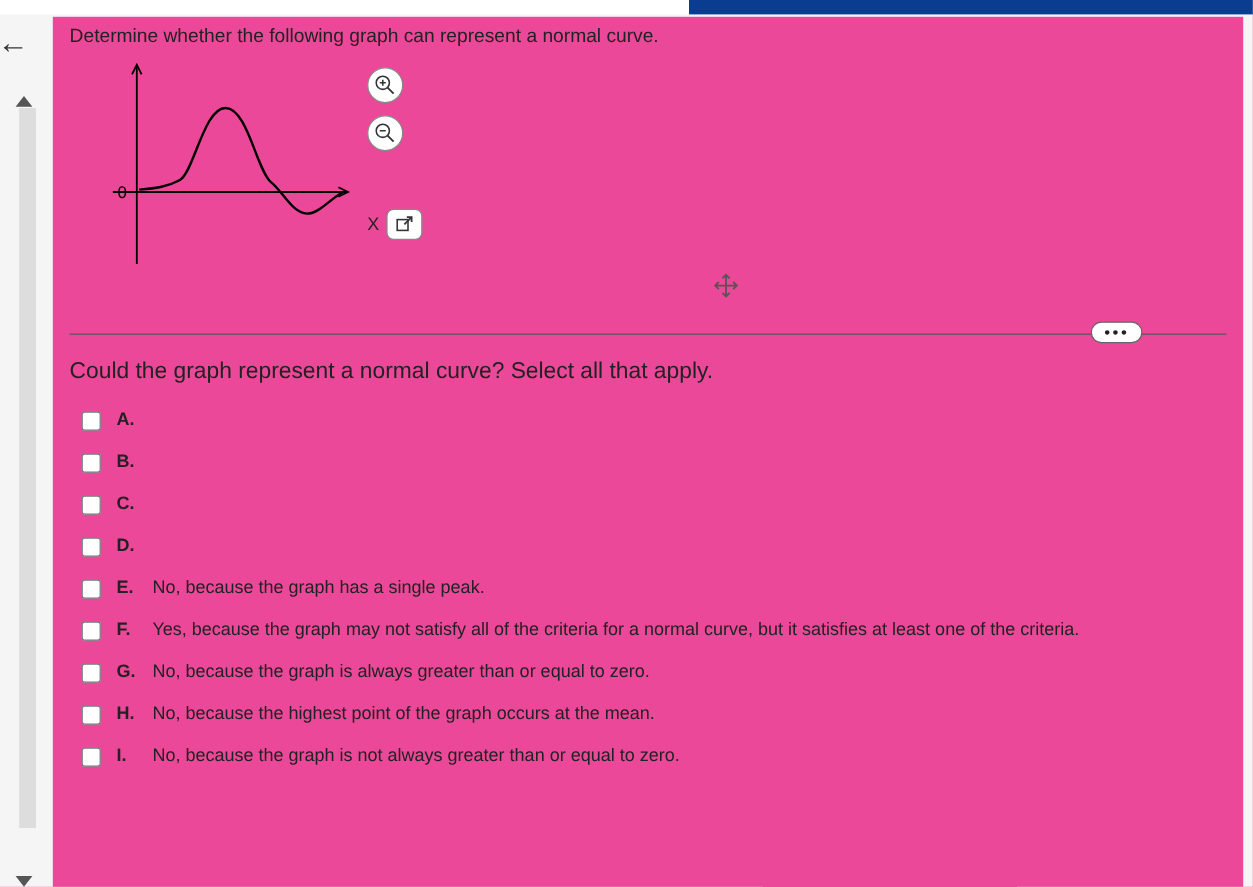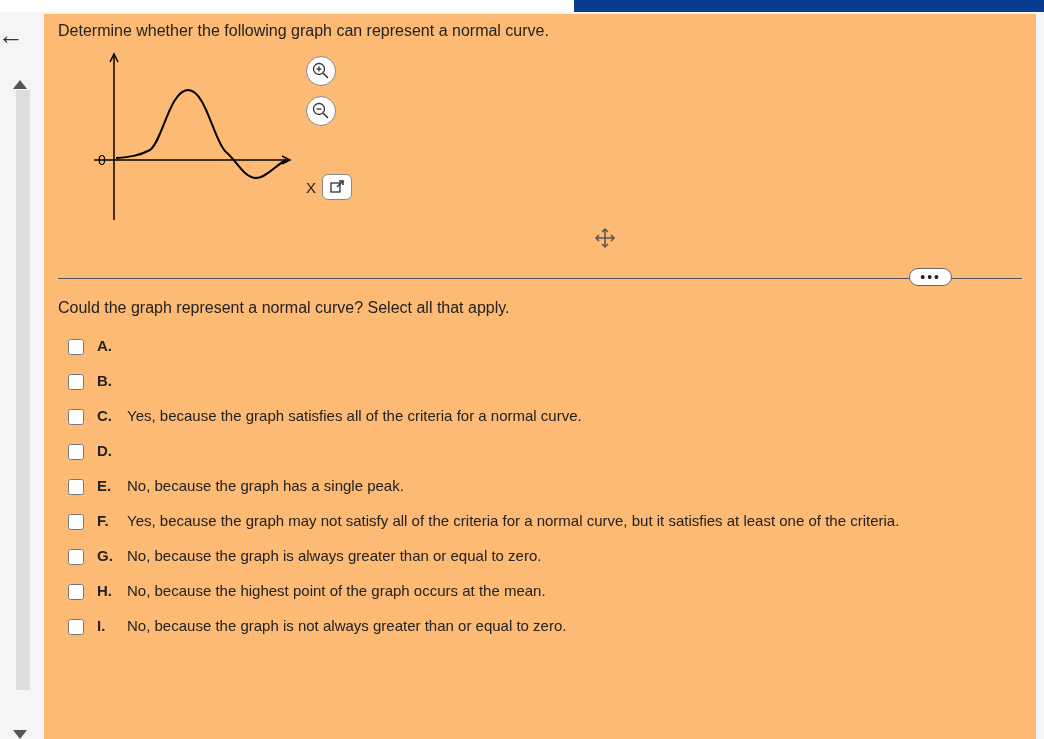--- a/index.html
+++ b/index.html
@@ -53,21 +53,21 @@
     border-left: 7px solid transparent;
     border-right: 7px solid transparent;
     border-top: 9px solid #555;
   }
   .content {
     position: absolute;
     left: 44px;
     top: 14px;
     right: 8px;
     bottom: 0;
-    background: #fdba74;
+    background: #ec4899;
     padding: 8px 14px 0 14px;
   }
   .question-text {
     font-size: 16px;
     color: #222;
     margin: 0 0 8px 0;
   }
   .graph-row {
     display: flex;
     align-items: flex-start;
@@ -133,21 +133,21 @@
     top: -10px;
     background: #fff;
     border: 1px solid #666;
     border-radius: 12px;
     padding: 0 10px;
     font-size: 14px;
     letter-spacing: 2px;
     cursor: pointer;
   }
   .sub-question {
-    font-size: 16px;
+    font-size: 19px;
     margin: 0 0 20px 0;
   }
   .options {
     display: flex;
     flex-direction: column;
     gap: 14px;
     margin-left: 6px;
   }
   .option {
     display: flex;
@@ -249,21 +249,20 @@
       <input type="checkbox" style="">
       <span class="opt-label">A.</span>
     </label>
     <label class="option">
       <input type="checkbox" style="">
       <span class="opt-label">B.</span>
     </label>
     <label class="option">
       <input type="checkbox" style="">
       <span class="opt-label">C.</span>
-      <span class="opt-text">Yes, because the graph satisfies all of the criteria for a normal curve.</span>
     </label>
     <label class="option">
       <input type="checkbox" style="">
       <span class="opt-label">D.</span>
     </label>
     <label class="option">
       <input type="checkbox" style="">
       <span class="opt-label">E.</span>
       <span class="opt-text">No, because the graph has a single peak.</span>
     </label>

